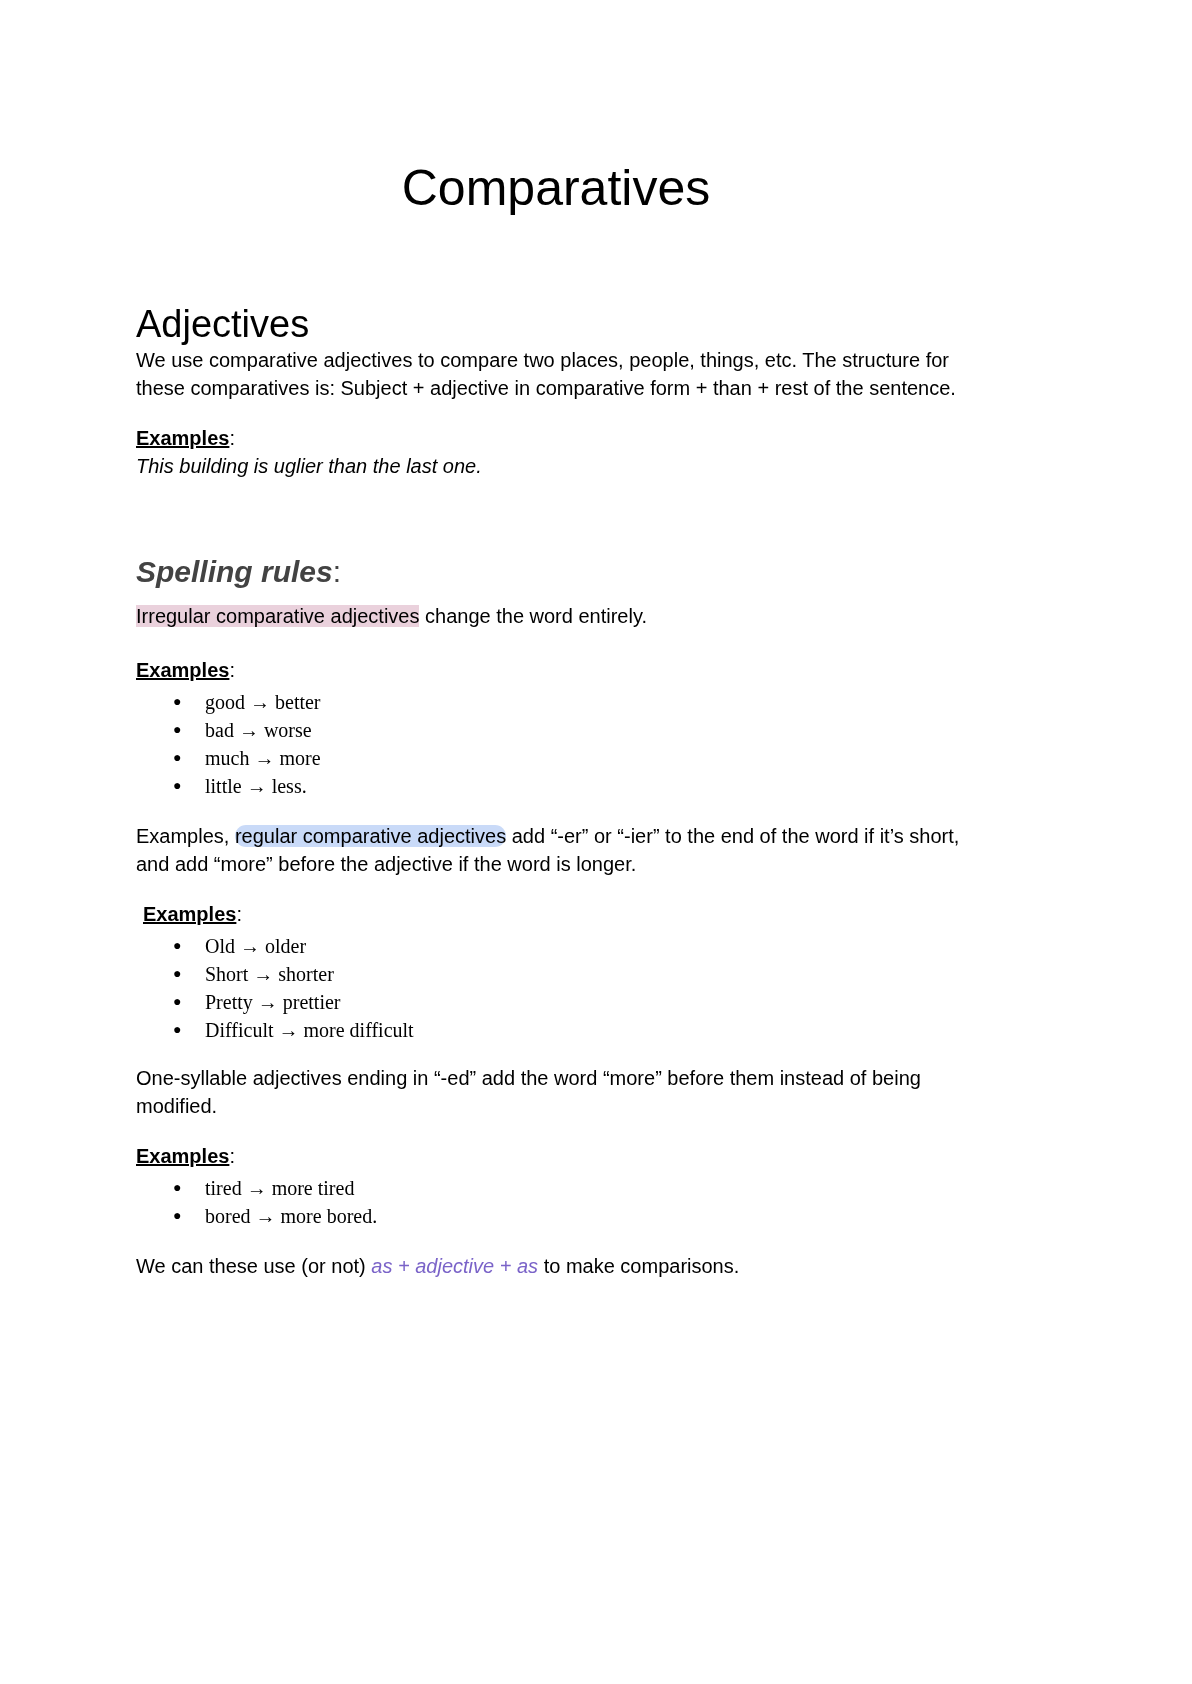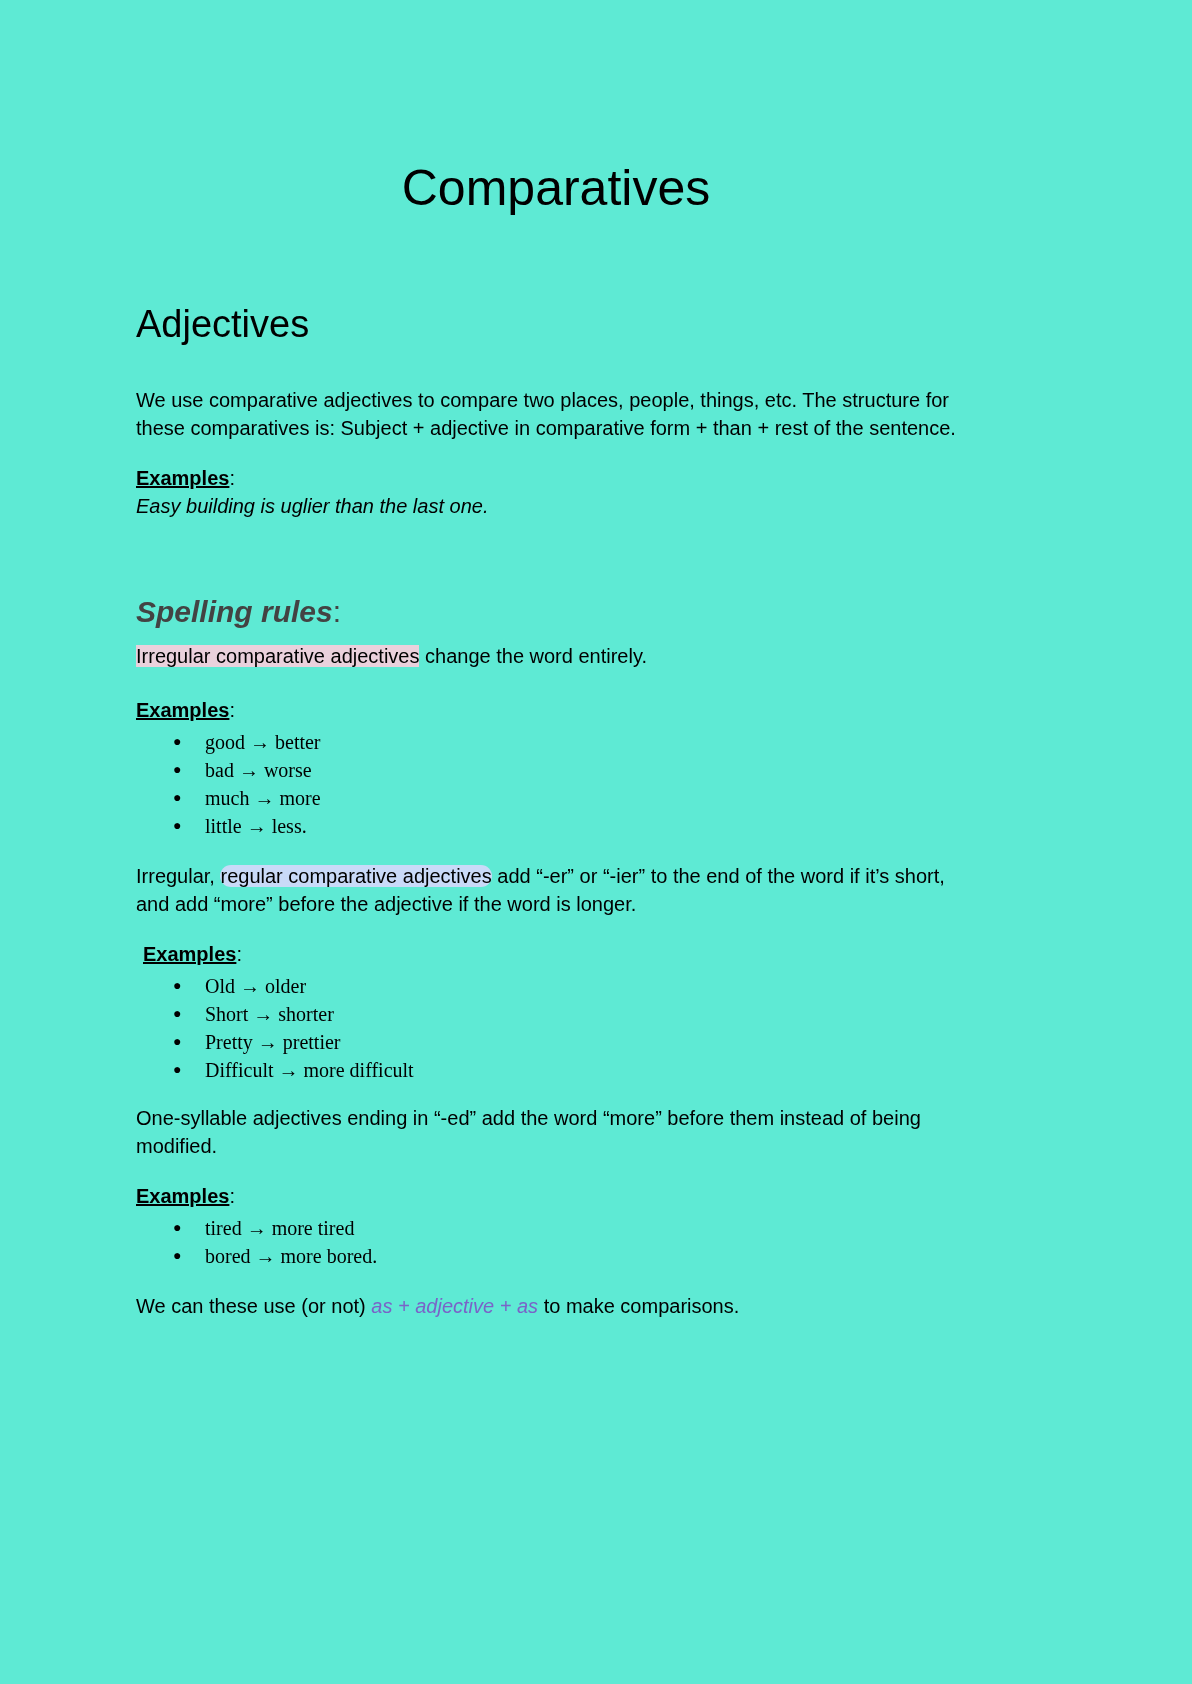--- a/index.html
+++ b/index.html
@@ -1,19 +1,19 @@
 <!DOCTYPE html>
 <html><head>
 <meta charset="utf-8">
 <style>
   html, body { margin: 0; padding: 0; background: #e8e8e8; }
   .page {
     width: 1192px;
     height: 1684px;
-    background: #5eead4;
+    background: #ffffff;
     margin: 0 auto;
     overflow: hidden;
     font-family: "Liberation Sans", "DejaVu Sans", sans-serif;
     color: #000000;
     box-sizing: border-box;
     padding-left: 136px;
     padding-right: 216px;
   }
   .doc-title {
     margin: 0;
@@ -25,21 +25,21 @@
     color: #000000;
   }
   .section-heading {
     margin: 84px 0 0 0;
     font-size: 38px;
     line-height: 44px;
     font-weight: 400;
     color: #000000;
   }
   p { margin: 0; font-size: 20px; line-height: 28px; }
-  .intro { margin-top: 40px; }
+  .intro { }
   .examples-line { margin-top: 22px; }
   .examples-line.tight { margin-top: 26px; }
   .lead-space { padding-left: 7px; }
   .bold-underline { font-weight: 700; text-decoration: underline; }
   .italic-line { font-style: italic; }
   .spelling-heading {
     margin: 76px 0 0 0;
     font-size: 30px;
     line-height: 32px;
     color: #434343;
@@ -79,36 +79,36 @@
 
 <div class="page">
 
   <h1 class="doc-title">Comparatives</h1>
 
   <h2 class="section-heading">Adjectives</h2>
 
   <p class="intro">We use comparative adjectives to compare two places, people, things, etc. The structure for these comparatives is: Subject + adjective in comparative form + than + rest of the sentence.</p>
 
   <p class="examples-line"><span class="bold-underline">Examples</span><span>:</span></p>
-  <p class="italic-line">Easy building is uglier than the last one.</p>
+  <p class="italic-line">This building is uglier than the last one.</p>
 
   <h3 class="spelling-heading"><span class="bi">Spelling rules</span><span class="colon">:</span></h3>
 
   <p class="irregular-line"><span class="hl-pink">Irregular comparative adjectives</span><span> change the word entirely.</span></p>
 
   <p class="examples-line tight"><span class="bold-underline">Examples</span><span>:</span></p>
 
   <ul class="bullets">
     <li>good → better</li>
     <li>bad → worse</li>
     <li>much → more</li>
     <li>little → less.</li>
   </ul>
 
-  <p class="meanwhile-line"><span>Irregular, </span><span class="hl-blue">regular comparative adjectives</span><span> add “-er” or “-ier” to the end of the word if it’s short, and add “more” before the adjective if the word is longer.</span></p>
+  <p class="meanwhile-line"><span>Examples, </span><span class="hl-blue">regular comparative adjectives</span><span> add “-er” or “-ier” to the end of the word if it’s short, and add “more” before the adjective if the word is longer.</span></p>
 
   <p class="examples-line lead-space"><span class="bold-underline">Examples</span><span>:</span></p>
 
   <ul class="bullets">
     <li>Old → older</li>
     <li>Short → shorter</li>
     <li>Pretty → prettier</li>
     <li>Difficult → more difficult</li>
   </ul>
 

